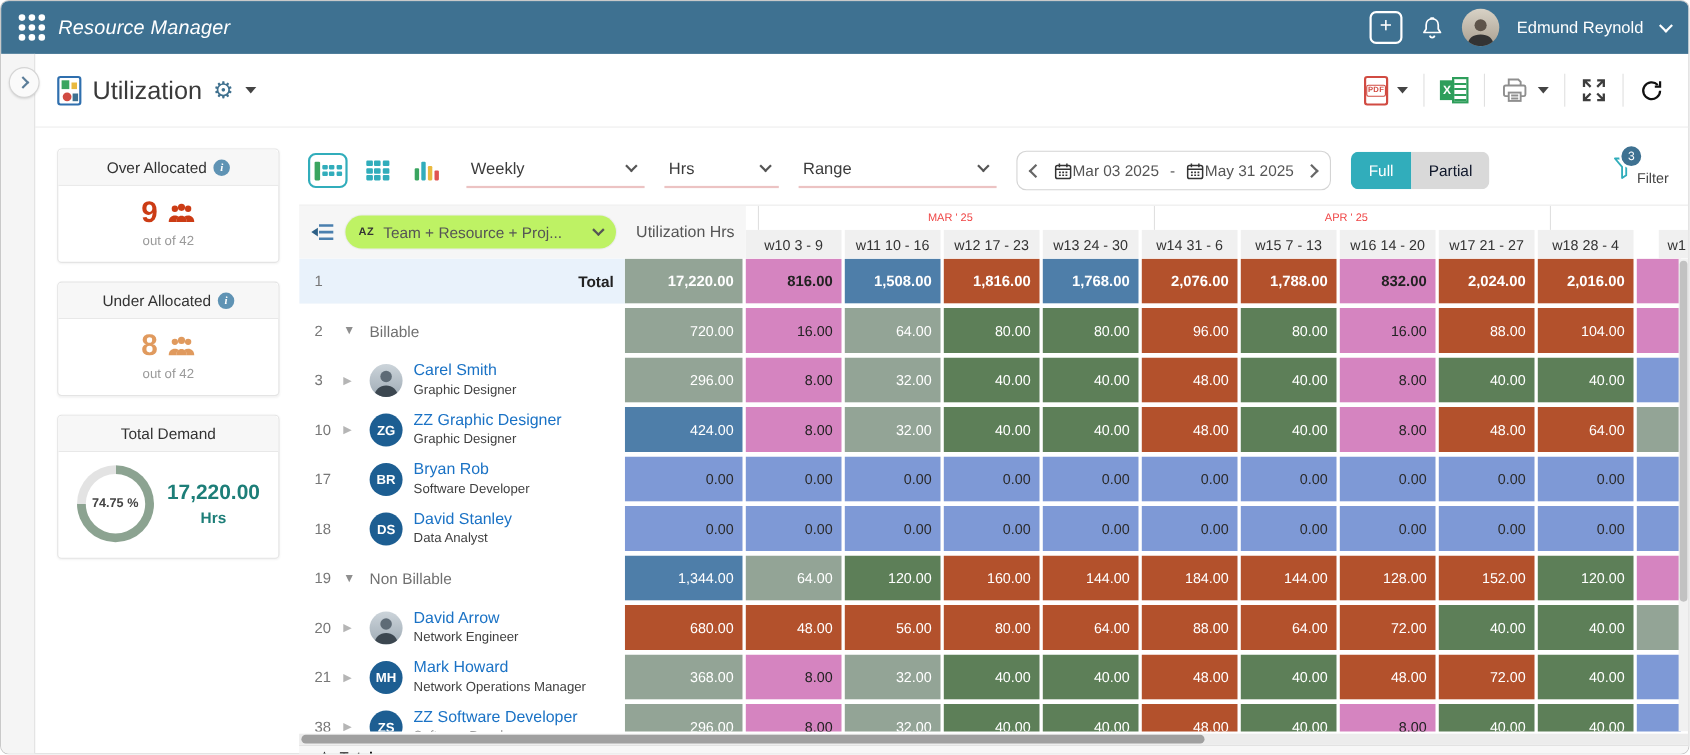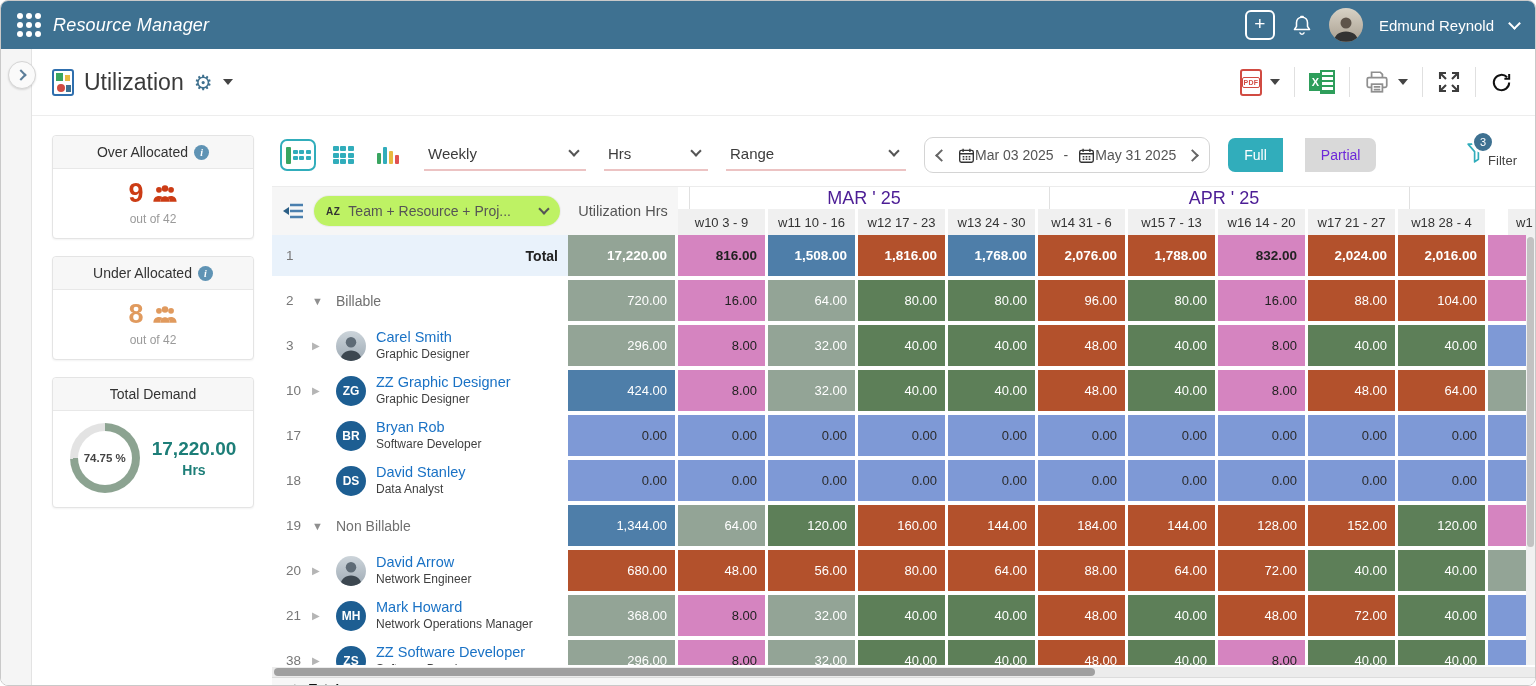--- a/index.html
+++ b/index.html
@@ -81,38 +81,38 @@
   .vb-chart{display:flex;align-items:flex-end;gap:2px;height:18px;}
   .vb-chart i{width:4px;border-radius:1px;}
   .sel{display:flex;align-items:center;justify-content:space-between;border-bottom:2px solid #ecc3c3;padding:5px 8px 7px 4px;
        font-size:15px;color:#3c3c3c;cursor:pointer;}
   .sel .chev{border-color:#555;width:6px;height:6px;}
   .sel.w1{width:150px;} .sel.w2{width:92px;} .sel.w3{width:168px;}
   .daterange{display:flex;align-items:center;gap:10px;border:1px solid #d4d4d4;border-radius:9px;height:36px;padding:0 10px;background:#fff;
              color:#555;font-size:14px;box-sizing:border-box;}
   .nav-chev{cursor:pointer;padding:2px;display:flex;}
   .date-field{display:flex;align-items:center;cursor:pointer;}
-  .toggle{display:flex;border-radius:7px;overflow:hidden;cursor:pointer;gap:22px;}
+  .toggle{display:flex;border-radius:7px;overflow:hidden;cursor:pointer;}
   .toggle .t{padding:9px 16px;font-size:14px;}
   .toggle .full{background:#31adbb;color:#fff;}
-  .toggle .partial{background:#d9d9d9;color:#6d28d9;}
+  .toggle .partial{background:#d9d9d9;color:#0f172a;}
   .filter{margin-left:auto;display:flex;align-items:flex-end;gap:1px;cursor:pointer;padding-right:4px;position:relative;}
   .funnel-wrap{position:relative;}
   .badge{position:absolute;top:-11px;right:-7px;width:18px;height:18px;border-radius:50%;background:#3e7191;color:#fff;font-size:11px;
          display:flex;align-items:center;justify-content:center;border:2px solid #fff;box-sizing:content-box;}
   .filter-label{font-size:13px;color:#444;}
   
   .grid{margin-top:8px;flex:1;display:flex;flex-direction:column;min-height:0;position:relative;}
   .grid-header{display:flex;height:48px;border-top:1px solid #ececec;flex:0 0 48px;}
   .gh-left{width:296px;flex:0 0 296px;background:#f6f6f6;display:flex;align-items:center;gap:10px;padding-left:10px;box-sizing:border-box;}
   .gh-util{width:110px;flex:0 0 110px;background:#f6f6f6;display:flex;align-items:center;justify-content:center;
            font-size:14.5px;color:#555;}
   .gh-right{flex:1;display:flex;flex-direction:column;min-width:0;overflow:hidden;}
   .month-row{height:22px;display:flex;}
-  .month-group{display:flex;align-items:center;justify-content:center;font-size:18px;color:#4c1d95;border-left:1px solid #e0e0e0;box-sizing:border-box;margin-left:11px;}
+  .month-group{display:flex;align-items:center;justify-content:center;font-size:10px;color:#ef4444;border-left:1px solid #e0e0e0;box-sizing:border-box;margin-left:11px;}
   .week-row{height:26px;display:flex;}
   .week-cell{width:87px;flex:0 0 87px;margin-right:3px;background:#f0f0f0;display:flex;align-items:center;justify-content:center;
              font-size:13px;color:#333;cursor:pointer;white-space:nowrap;}
   .week-cell.partial{width:40px;flex:0 0 40px;margin-right:0;justify-content:flex-start;padding-left:8px;box-sizing:border-box;overflow:hidden;margin-left:20px;}
   .group-pill{background:#bef264;border-radius:17px;padding:7px 12px;display:flex;align-items:center;gap:9px;font-size:14px;color:#555;
               box-shadow:0 0 0 1px #ececec;flex:1;margin-right:8px;cursor:pointer;justify-content:space-between;}
   .pill-left{display:flex;align-items:center;gap:8px;overflow:hidden;white-space:nowrap;}
   .az{font-size:10px;font-weight:bold;color:#333;letter-spacing:.5px;}
   .group-pill .chev{border-color:#555;width:6px;height:6px;flex:0 0 auto;}
   

